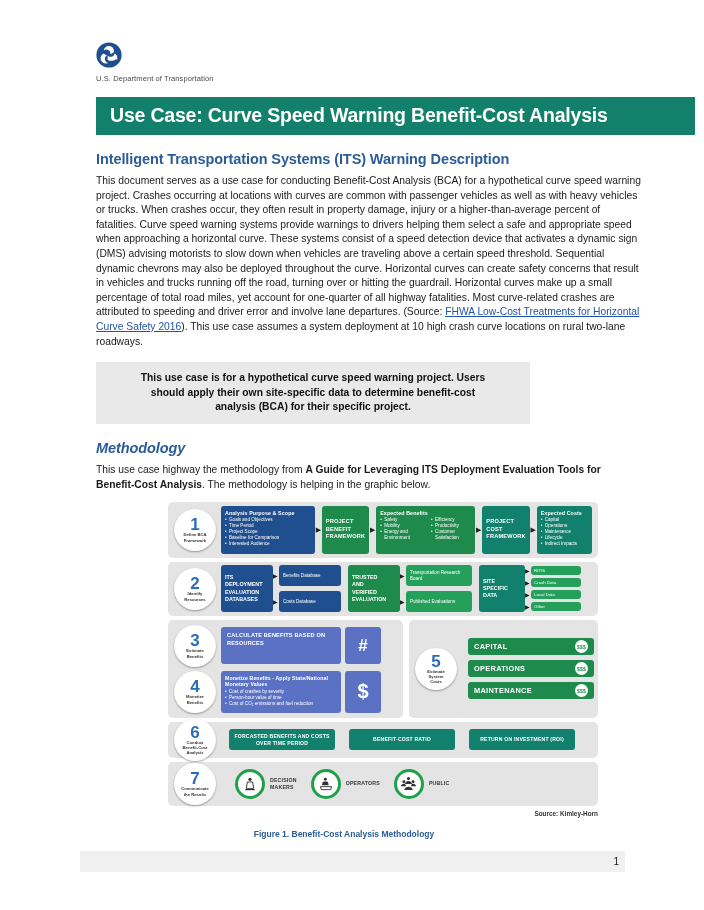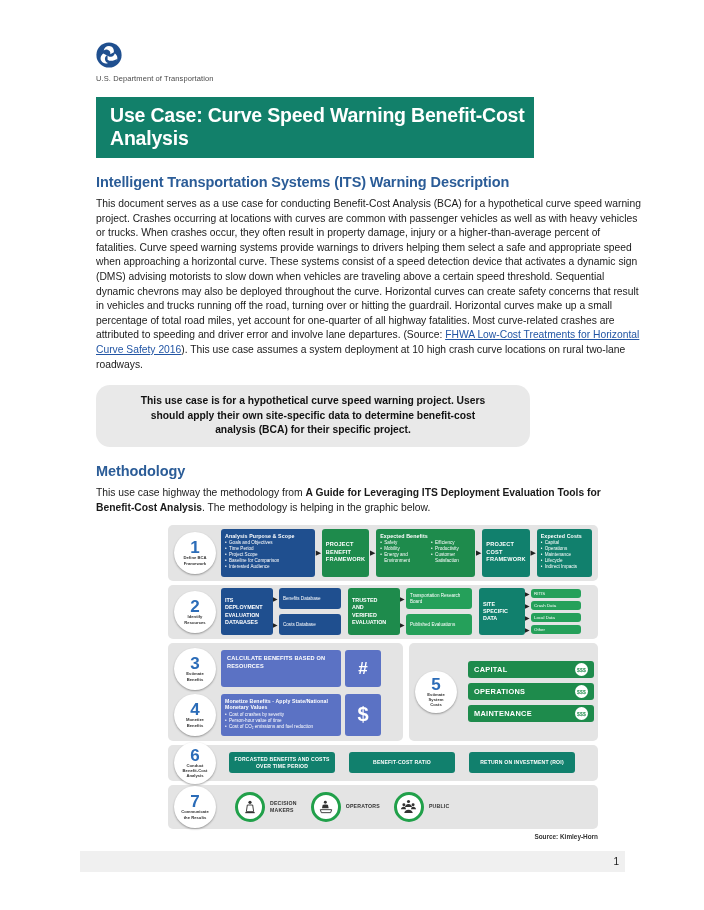--- a/index.html
+++ b/index.html
@@ -16,38 +16,38 @@
   .header { padding: 26px 0 0 80px; }
   .logo-mark { width: 26px; height: 26px; display: block; }
   .logo-text {
     font-size: 7.5px; color: #4a4a4a; margin-top: 6px;
     letter-spacing: 0.1px; font-family: "Liberation Sans", sans-serif;
   }
 
   
   .title-banner {
     margin: 14px 0 16px 80px;
-    width: 438px;
+    width: 599px;
     background: #12806a;
     color: #ffffff;
     padding: 7px 0 8px 14px;
     font-size: 19.5px;
     font-weight: bold;
     letter-spacing: -0.2px;
   }
 
   
   .h2 {
     margin: 12px 0 7px 80px;
     color: #2b5c97;
     font-size: 14.5px;
     font-weight: bold;
     letter-spacing: -0.1px;
   }
-  .h2.methodology { margin-top: 16px; }
+  .h2.methodology { margin-top: 16px; font-style: italic; }
 
   
   .body-text {
     margin: 0 0 0 80px;
     width: 545px;
     font-size: 10.3px;
     line-height: 14.6px;
     color: #1a1a1a;
     text-align: left;
   }
@@ -60,21 +60,21 @@
   .callout {
     margin: 13px 0 0 80px;
     width: 434px;
     background: #e9e9e9;
     padding: 9px 34px 10px 34px;
     text-align: center;
     font-size: 10.3px;
     line-height: 14.4px;
     font-weight: bold;
     color: #111;
-    border-radius: 14px;
+    border-radius: 0;
   }
 
   
   .diagram {
     margin: 9px 0 0 152px;
     width: 430px;
     position: relative;
   }
   .drow {
     background: #e4e4e4;

